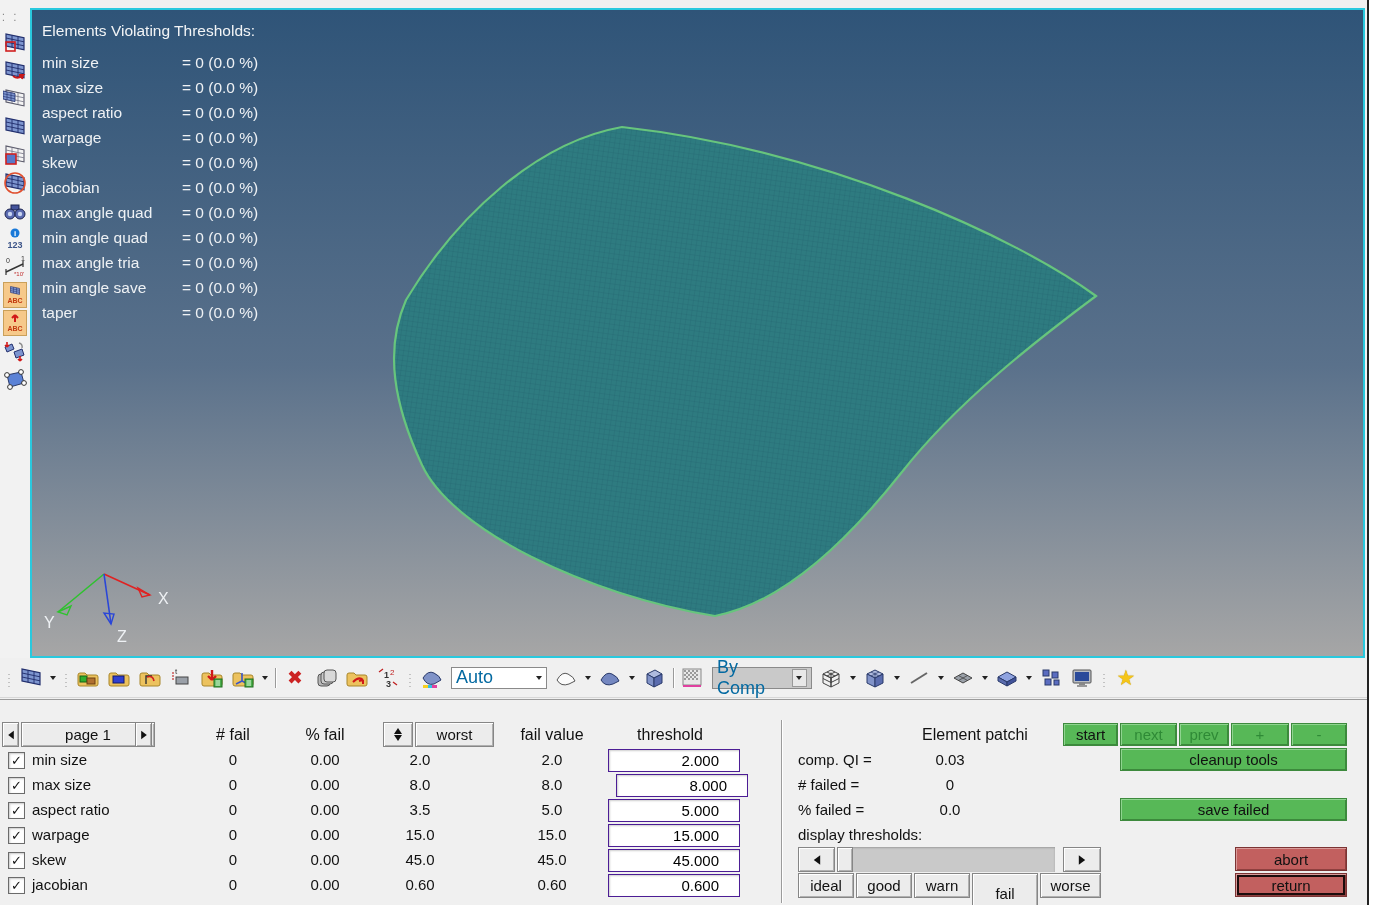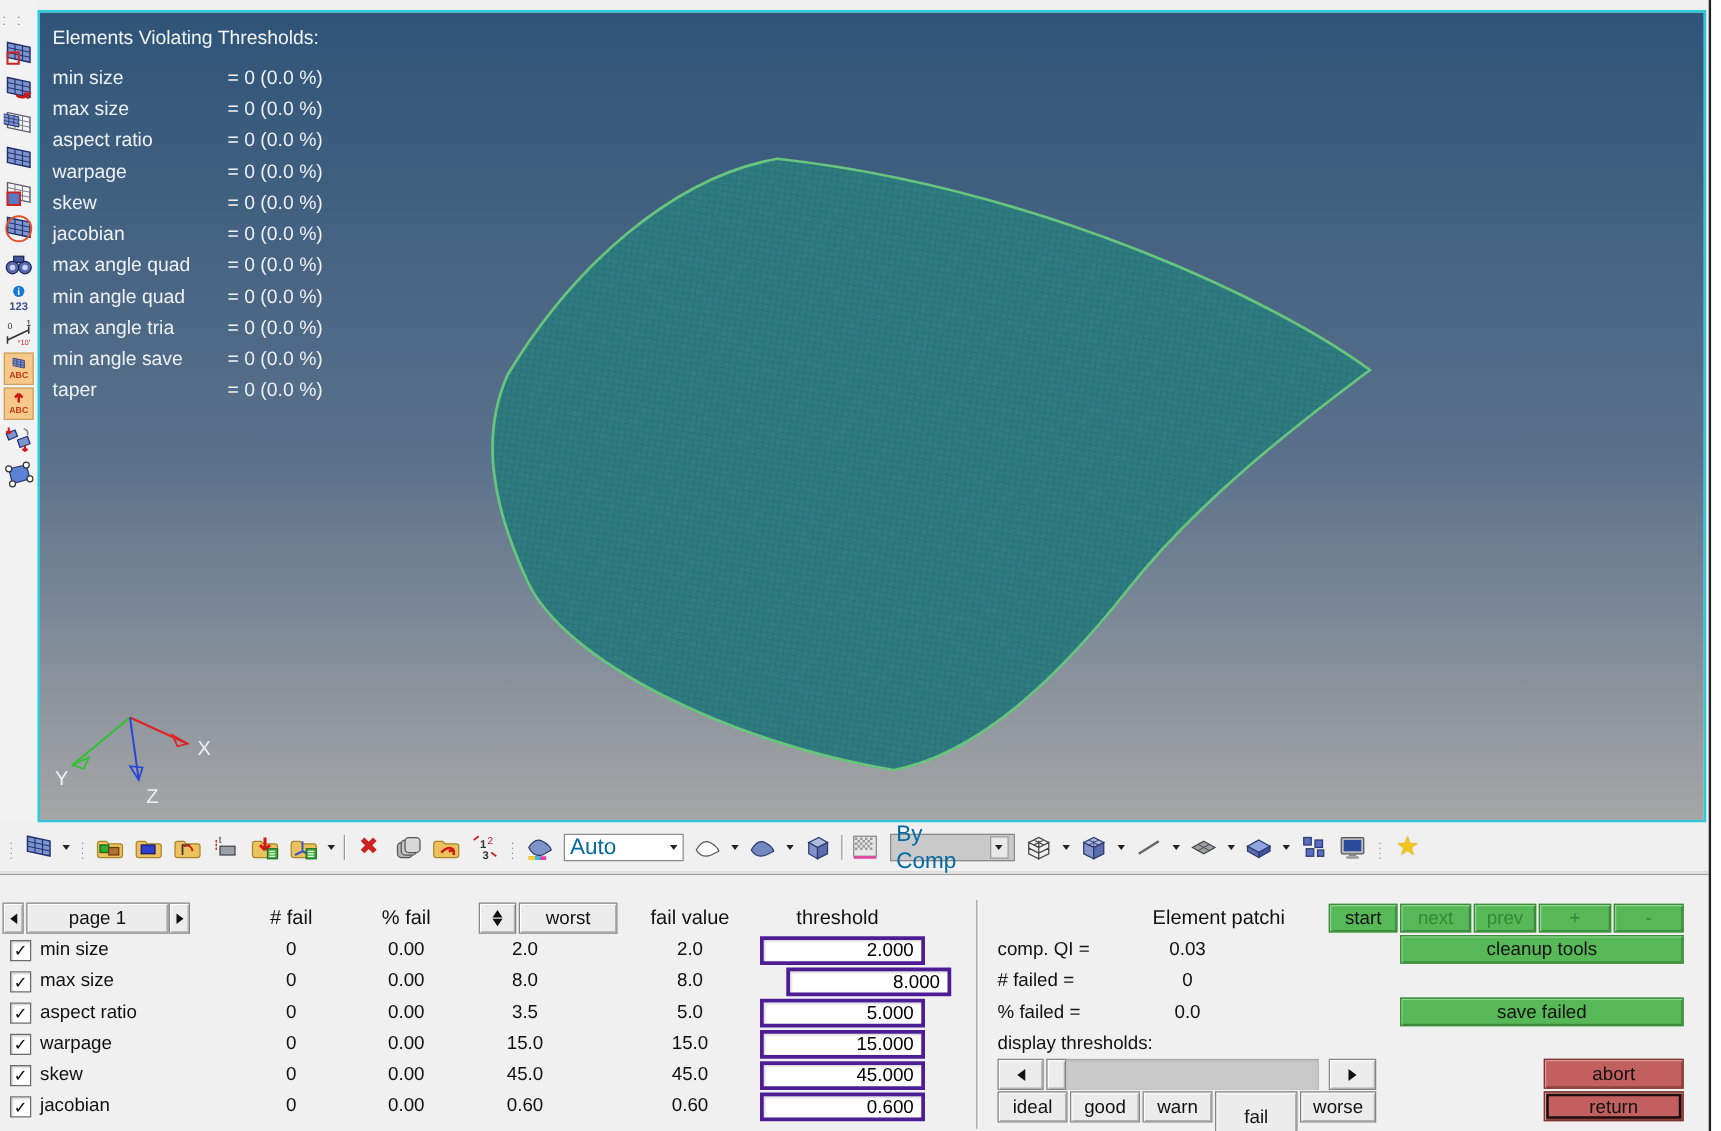--- a/index.html
+++ b/index.html
@@ -35,21 +35,21 @@
   .grooveV{width:0;border-left:1px solid #9b9b9b;border-right:1px solid #ffffff;}
   .btn{display:flex;align-items:center;justify-content:center;background:#ececec;border:1px solid #868686;
        box-shadow:inset 1px 1px 0 #ffffff,inset -1px -1px 0 #b0b0b0;box-sizing:border-box;font-size:15px;color:#111;cursor:default;}
   .btn.green{background:#57b857;box-shadow:inset 1px 1px 0 #8fd48f,inset -1px -1px 0 #3c8a3c;border-color:#3d8a3d;}
   .btn.green.dim{color:#2f8a36;}
   .btn.red{background:#c2605f;box-shadow:inset 1px 1px 0 #d99a99,inset -1px -1px 0 #8f403f;border-color:#7c3434;}
   .btn.red.default{outline:2px solid #1c0c0c;outline-offset:-4px;}
   .cell{display:flex;align-items:center;justify-content:center;}
   .cbox{width:15px;height:15px;background:#fff;border:1px solid #6b6b6b;box-shadow:inset 1px 1px 2px #c9c9c9;
         display:flex;align-items:center;justify-content:center;font-size:13px;font-weight:bold;color:#111;}
-  .tinput{border:3px solid #4c1d95;box-shadow:inset 1px 1px 2px #cfcfcf;background:#fff;font-family:inherit;font-size:15px;text-align:right;padding:0 6px;box-sizing:border-box;}
+  .tinput{border:1px solid #4c1d95;box-shadow:inset 1px 1px 2px #cfcfcf;background:#fff;font-family:inherit;font-size:15px;text-align:right;padding:0 20px;box-sizing:border-box;}
   .tri-l{width:0;height:0;border-top:6px solid transparent;border-bottom:6px solid transparent;border-right:8px solid #111;}
   .tri-r{width:0;height:0;border-top:6px solid transparent;border-bottom:6px solid transparent;border-left:8px solid #111;}
   .tri-u{width:0;height:0;border-left:4.5px solid transparent;border-right:4.5px solid transparent;border-bottom:6px solid #111;}
   .tri-d{width:0;height:0;border-left:4.5px solid transparent;border-right:4.5px solid transparent;border-top:6px solid #111;}
   .hdr{font-size:16px;color:#111;display:flex;align-items:center;justify-content:center;}
   #win-edge{left:1367px;top:0;width:2px;height:905px;background:#222;}
   #win-right{left:1369px;top:0;width:8px;height:905px;background:#fff;}
 </style>
 </head>
 <body>
@@ -452,21 +452,21 @@
   <div class="tico star">★</div>
 </div>
 
 <div class="abs grooveH" style="left:0;top:699px;width:1367px"></div>
 
 <div id="panel" class="abs">
 
   <div class="abs btn" style="left:2px;top:22px;width:17px;height:25px">
       <div class="tri-l" style="transform:scale(.7)"></div>
     </div>
-  <div class="abs btn" style="left:21px;top:22px;width:114px;height:25px">
+  <div class="abs btn" style="left:21px;top:22px;width:134px;height:25px">
       <span>page 1</span>
     </div>
   <div class="abs btn" style="left:135px;top:22px;width:17px;height:25px">
       <div class="tri-r" style="transform:scale(.7)"></div>
     </div>
 
   <div class="abs hdr" style="left:200px;top:22px;width:66px;height:25px"># fail</div>
   <div class="abs hdr" style="left:292px;top:22px;width:66px;height:25px">% fail</div>
   <div class="abs btn" style="left:383px;top:22px;width:30px;height:25px;flex-direction:column;gap:1px">
       <div class="tri-u"></div>
@@ -492,21 +492,21 @@
 
   <div class="abs" style="left:0;top:73px;width:760px;height:25px">
     <div class="abs cbox" style="left:8px;top:4px">
         <span>✓</span>
       </div>
     <div class="abs" style="left:32px;top:3px">max size</div>
     <div class="abs cell" style="left:200px;top:3px;width:66px">0</div>
     <div class="abs cell" style="left:292px;top:3px;width:66px">0.00</div>
     <div class="abs cell" style="left:385px;top:3px;width:70px">8.0</div>
     <div class="abs cell" style="left:512px;top:3px;width:80px">8.0</div>
-    <input class="abs tinput" style="left: 629px; top: 1px; width: 132px; height: 23px;" value="8.000">
+    <input class="abs tinput" style="left: 616px; top: 1px; width: 132px; height: 23px;" value="8.000">
   </div>
 
   <div class="abs" style="left:0;top:98px;width:760px;height:25px">
     <div class="abs cbox" style="left:8px;top:4px">
         <span>✓</span>
       </div>
     <div class="abs" style="left:32px;top:3px">aspect ratio</div>
     <div class="abs cell" style="left:200px;top:3px;width:66px">0</div>
     <div class="abs cell" style="left:292px;top:3px;width:66px">0.00</div>
     <div class="abs cell" style="left:385px;top:3px;width:70px">3.5</div>

